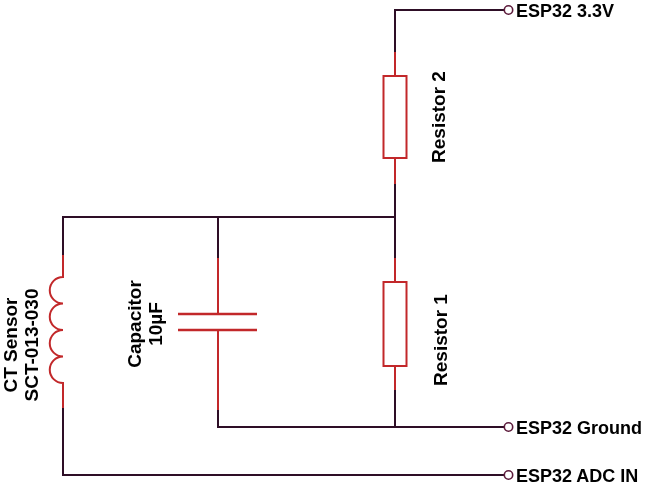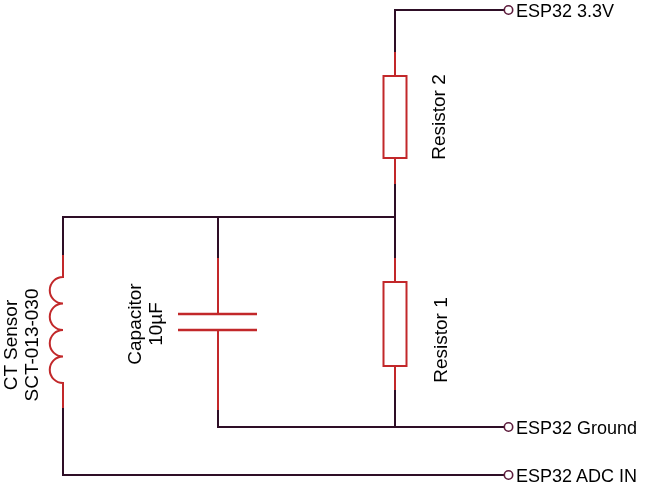--- a/index.html
+++ b/index.html
@@ -6,20 +6,21 @@
     margin: 0;
     padding: 0;
     background: #ffffff;
   }
   .canvas {
     position: relative;
     width: 650px;
     height: 487px;
     background: var(--bg, #ffffff);
     overflow: hidden;
+    font-weight: bold;
   }
   svg { display: block; }
   .wire {
     stroke: var(--wire, #2e0e26);
     stroke-width: 2;
     fill: none;
   }
   .lead {
     stroke: var(--component, #c2282a);
     stroke-width: 2;

